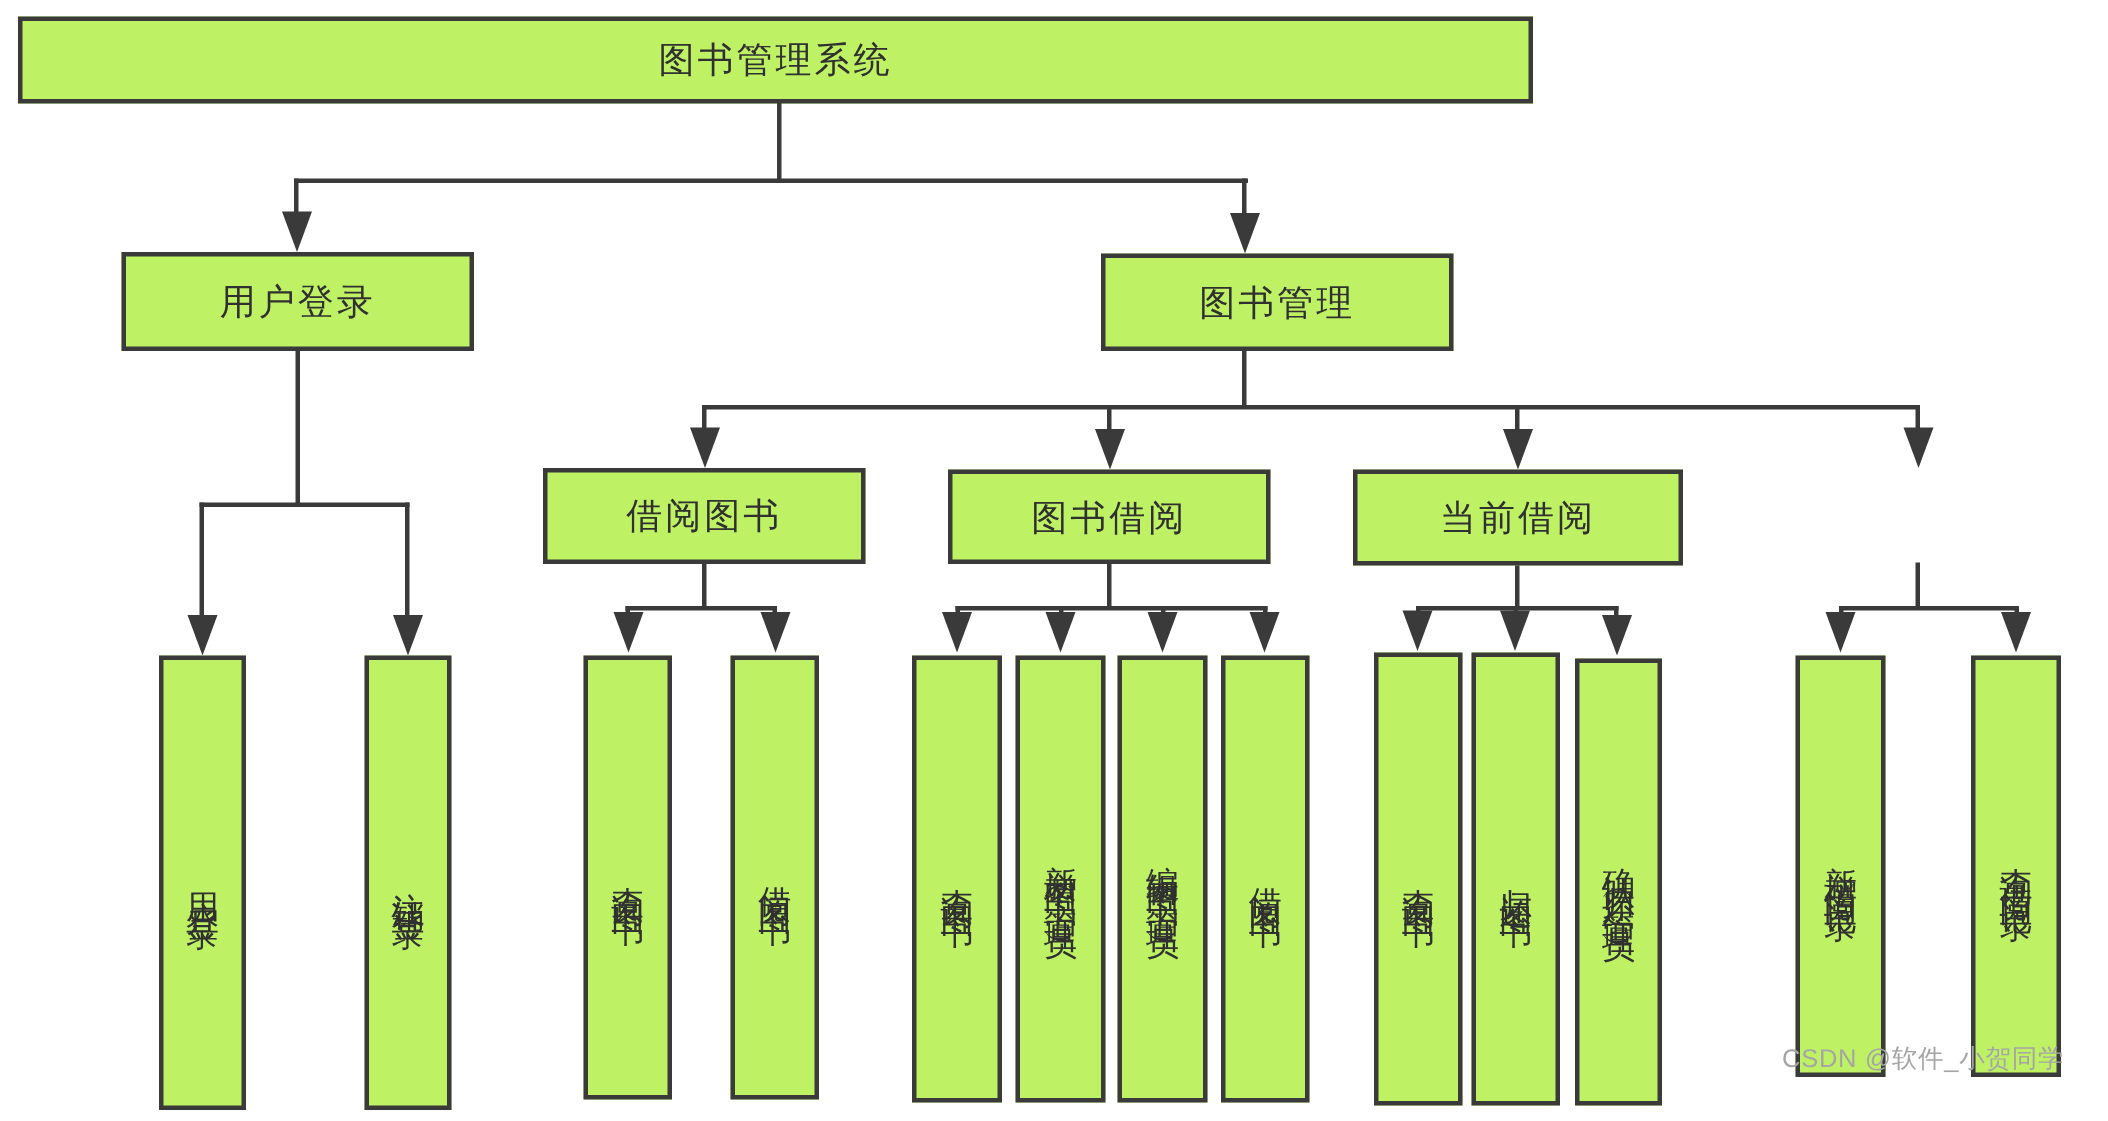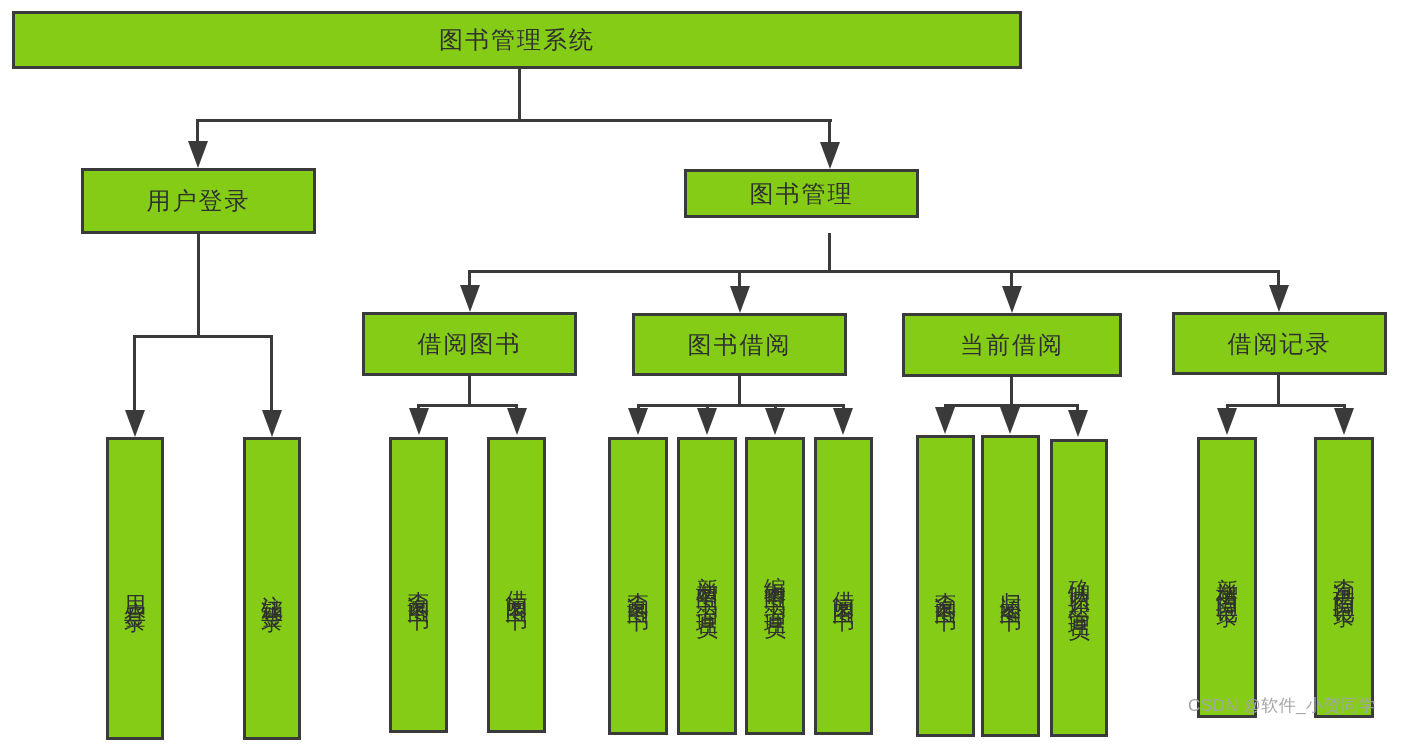--- a/index.html
+++ b/index.html
@@ -1,21 +1,21 @@
 <!DOCTYPE html>
 <html><head>
 <meta charset="utf-8">
 <style>
   html,body{margin:0;padding:0;background:#fff;}
   .canvas{
     position:relative;width:1405px;height:747px;background:#ffffff;
     font-family:"Liberation Sans","DejaVu Sans",sans-serif;overflow:hidden;
   }
   .node{
-    position:absolute;background:#84cc16;border:3px solid #3a3a3a;
+    position:absolute;background:#bef264;border:3px solid #3a3a3a;
     box-sizing:border-box;display:flex;align-items:center;justify-content:center;
     color:#303030;
   }
   .h-node .lbl{font-size:24px;letter-spacing:2px;white-space:nowrap;}
   .v-node .lbl{
     writing-mode:vertical-rl;text-orientation:mixed;
     font-size:22px;letter-spacing:6px;line-height:1;
   }
   .hline{position:absolute;height:3px;background:#3a3a3a;}
   .vline{position:absolute;width:3px;background:#3a3a3a;}
@@ -41,21 +41,21 @@
   <div class="vline" style="left:518px;top:68px;height:53px;"></div>
   <div class="hline" style="left:196px;top:119px;width:636px;"></div>
   <div class="vline" style="left:196px;top:119px;height:26px;"></div>
   <div class="arrow" style="left:188px;top:141px;"></div>
   <div class="vline" style="left:828px;top:119px;height:26px;"></div>
   <div class="arrow" style="left:820px;top:142px;"></div>
 
   <div class="node h-node" style="left:81px;top:168px;width:235px;height:66px;">
     <span class="lbl">用户登录</span>
   </div>
-  <div class="node h-node" style="left:684px;top:169px;width:235px;height:49px;">
+  <div class="node h-node" style="left:734px;top:169px;width:235px;height:65px;">
     <span class="lbl">图书管理</span>
   </div>
 
   <div class="vline" style="left:197px;top:233px;height:104px;"></div>
   <div class="hline" style="left:133px;top:335px;width:140px;"></div>
   <div class="vline" style="left:133px;top:335px;height:78px;"></div>
   <div class="arrow" style="left:125px;top:410px;"></div>
   <div class="vline" style="left:270px;top:335px;height:78px;"></div>
   <div class="arrow" style="left:262px;top:410px;"></div>
 
@@ -71,23 +71,20 @@
   <div class="arrow" style="left:1269px;top:285px;"></div>
 
   <div class="node h-node" style="left:362px;top:312px;width:215px;height:64px;">
     <span class="lbl">借阅图书</span>
   </div>
   <div class="node h-node" style="left:632px;top:313px;width:215px;height:63px;">
     <span class="lbl">图书借阅</span>
   </div>
   <div class="node h-node" style="left:902px;top:313px;width:220px;height:64px;">
     <span class="lbl">当前借阅</span>
-  </div>
-  <div class="node h-node" style="left:1172px;top:312px;width:215px;height:63px;">
-    <span class="lbl">借阅记录</span>
   </div>
 
   <div class="vline" style="left:468px;top:375px;height:31px;"></div>
   <div class="hline" style="left:417px;top:404px;width:101px;"></div>
   <div class="vline" style="left:417px;top:404px;height:10px;"></div>
   <div class="arrow" style="left:409px;top:408px;"></div>
   <div class="vline" style="left:515px;top:404px;height:10px;"></div>
   <div class="arrow" style="left:507px;top:408px;"></div>
 
   <div class="vline" style="left:738px;top:376px;height:30px;"></div>

